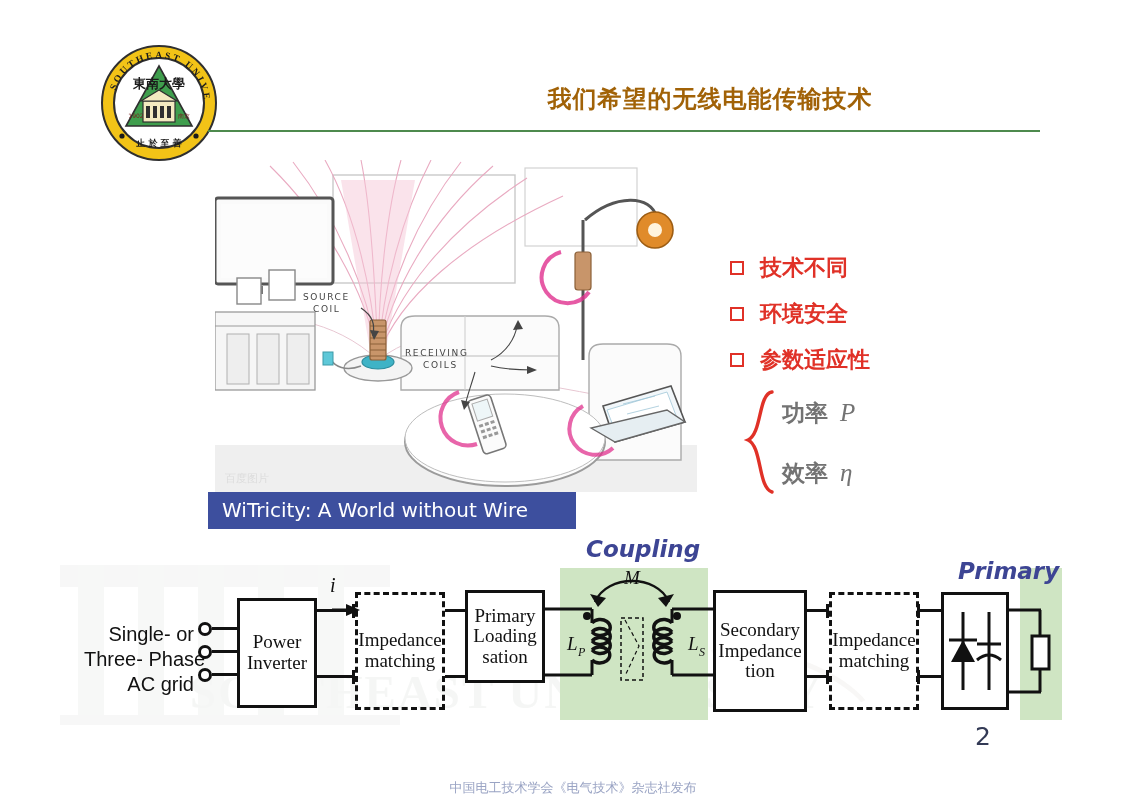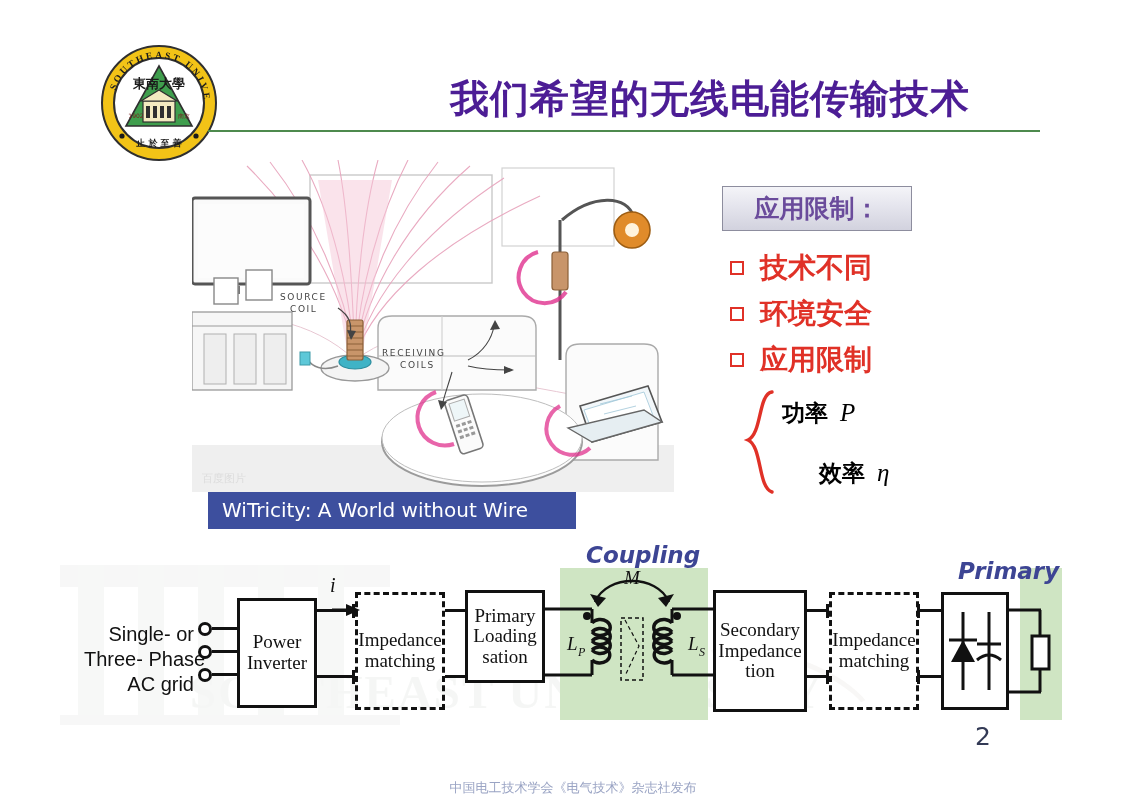--- a/index.html
+++ b/index.html
@@ -32,31 +32,31 @@
     border-color:#f3f1ef transparent transparent transparent;
     transform:rotate(18deg);
   }
 
   
   .logo{position:absolute;left:100px;top:44px;width:118px;height:118px;}
   .title{
     position:absolute;left:380px;top:74px;width:660px;height:50px;
     text-align:center;
     font-family:"DejaVu Sans", sans-serif;
-    font-size:39px;font-weight:bold;color:#4c1d95;letter-spacing:1px;
+    font-size:24px;font-weight:bold;color:#a16207;letter-spacing:1px;
     line-height:50px;
   }
   .title-rule{
     position:absolute;left:208px;top:130px;width:832px;height:0;
     border-top:2.5px solid #4e8a4e;
   }
 
   
   .photo{
-    position:absolute;left:192px;top:160px;width:482px;height:332px;
+    position:absolute;left:215px;top:160px;width:482px;height:332px;
     background:#e5e5e5;overflow:hidden;
   }
   .photo-caption{
     position:absolute;left:208px;top:492px;width:368px;height:37px;
     background:#3d4f9e;color:#fff;
     font-family:"DejaVu Sans", sans-serif;
     font-size:20px;line-height:37px;padding-left:14px;
     box-sizing:border-box;white-space:nowrap;
   }
 
@@ -68,43 +68,43 @@
     box-sizing:border-box;
     text-align:center;
     font-family:"DejaVu Sans", sans-serif;
     font-size:25px;font-weight:bold;color:#6a4b9b;
     line-height:43px;
   }
   .bullet-list{position:absolute;left:730px;top:245px;width:260px;}
   .bullet{
     display:flex;align-items:center;height:46px;
     font-family:"DejaVu Sans", sans-serif;
-    font-size:28px;font-weight:bold;color:#e03127;
+    font-size:22px;font-weight:bold;color:#e03127;
   }
   .bullet .sq{
     width:14px;height:14px;border:2.5px solid #e03127;
     margin-right:16px;box-sizing:border-box;flex:0 0 auto;
   }
   .brace-block{position:absolute;left:740px;top:392px;width:230px;height:100px;}
   .brace{
     position:absolute;left:0;top:-6px;
     font-family:"Liberation Serif", serif;
     font-size:100px;color:#e03127;line-height:100px;font-weight:300;
   }
   .brace-row{
     position:absolute;left:42px;
     font-family:"DejaVu Sans", sans-serif;
-    font-size:23px;font-weight:bold;color:#000000;white-space:nowrap;
+    font-size:23px;font-weight:bold;color:#737373;white-space:nowrap;
   }
   .brace-row .sym{
     font-family:"Liberation Serif", serif;
     font-style:italic;font-size:25px;font-weight:normal;margin-left:12px;
   }
   .brace-row.r1{top:6px;}
-  .brace-row.r2{top:66px;margin-left:37px;}
+  .brace-row.r2{top:66px;}
 
   
   .diagram{position:absolute;left:0;top:530px;width:1146px;height:200px;}
   .lbl-italic{
     position:absolute;
     font-family:"DejaVu Sans", sans-serif;
     font-size:23px;font-style:italic;font-weight:bold;color:#3d4594;
     white-space:nowrap;
   }
   .greenband{position:absolute;background:#cfe5c3;}
@@ -297,55 +297,54 @@
       <path d="M276 206 C292 210 306 210 318 210" fill="none" stroke="#444" stroke-width="1.1"></path>
       <path d="M312 206 l10 4 l-10 4 z" fill="#444"></path>
       <path d="M260 212 C256 226 252 236 250 246" fill="none" stroke="#444" stroke-width="1.1"></path>
       <path d="M246 240 l3 10 l6 -8 z" fill="#444"></path>
 
       <text x="10" y="322" font-family="DejaVu Sans, sans-serif" font-size="11" fill="#dcdcdc">百度图片</text>
     </svg>
   </div>
   <div class="photo-caption">WiTricity: A World without Wire</div>
 
-  <div class="limit-box">应用限制：</div>
 
   <div class="bullet-list">
     <div class="bullet">
       <span class="sq"></span>
       <span>技术不同</span>
     </div>
     <div class="bullet">
       <span class="sq"></span>
       <span>环境安全</span>
     </div>
     <div class="bullet">
       <span class="sq"></span>
-      <span>应用限制</span>
+      <span>参数适应性</span>
     </div>
   </div>
 
   <div class="brace-block">
     <svg class="brace" width="42" height="104" viewBox="0 0 42 104" style="position:absolute;left:0;top:-2px;">
       <path d="M32 2 C18 4 22 44 8 50 C22 56 18 98 32 102" fill="none" stroke="#e03127" stroke-width="3.4" stroke-linecap="round"></path>
     </svg>
     <div class="brace-row r1">
       <span>功率</span><span class="sym">P</span>
     </div>
     <div class="brace-row r2">
       <span>效率</span><span class="sym">η</span>
     </div>
   </div>
 
   <div class="diagram">
 
     <div class="greenband" style="left:560px;top:38px;width:148px;height:152px;"></div>
     <div class="greenband" style="left:1020px;top:38px;width:42px;height:152px;"></div>
 
-    <div class="lbl-italic" style="left:586px;top:12px;">Coupling</div>
+    <div class="lbl-italic" style="left:586px;top:6px;">Coupling</div>
     <div class="lbl-italic" style="left:958px;top:28px;">Primary</div>
 
     <div class="srclbl" style="left:84px;top:92px;width:110px;">
       <div>Single- or</div>
       <div>Three- Phase</div>
       <div>AC grid</div>
     </div>
     <div class="term" style="left:198px;top:92px;"></div>
     <div class="term" style="left:198px;top:115px;"></div>
     <div class="term" style="left:198px;top:138px;"></div>

